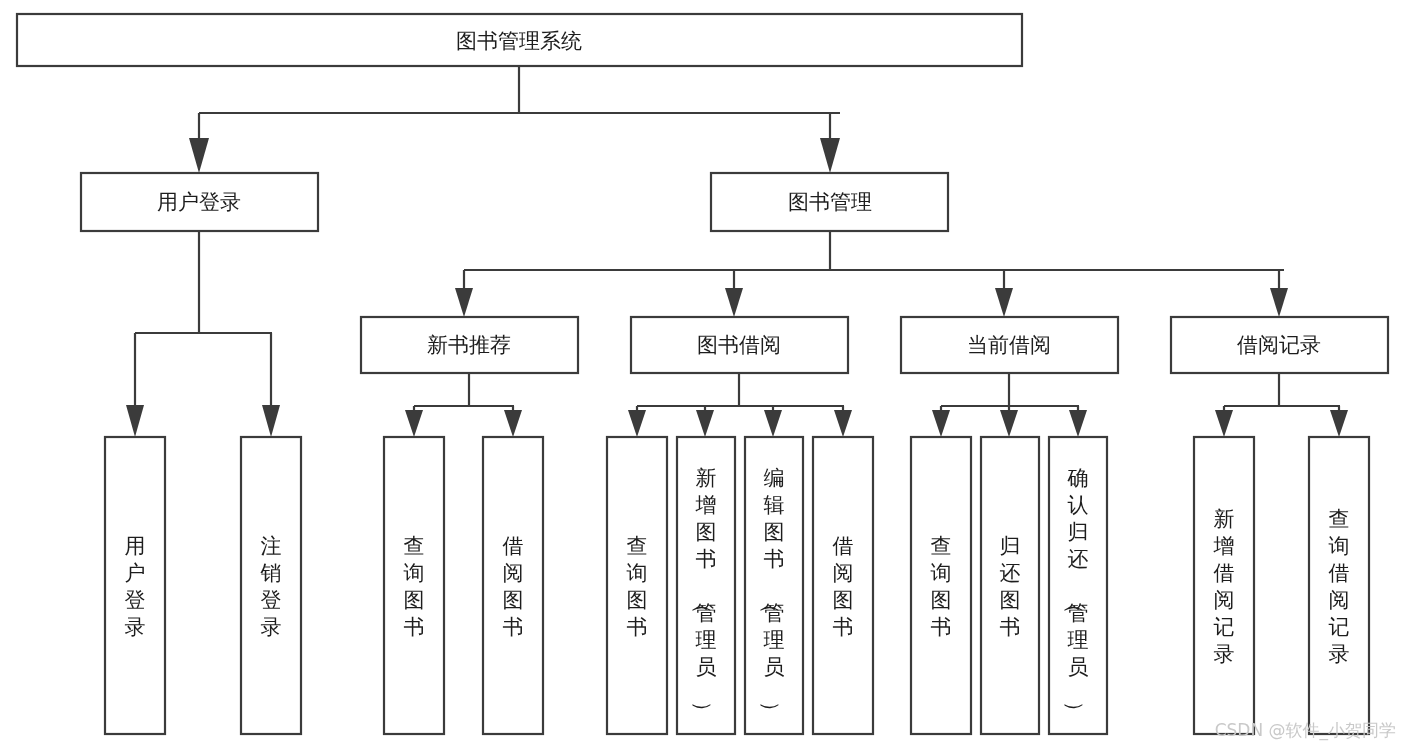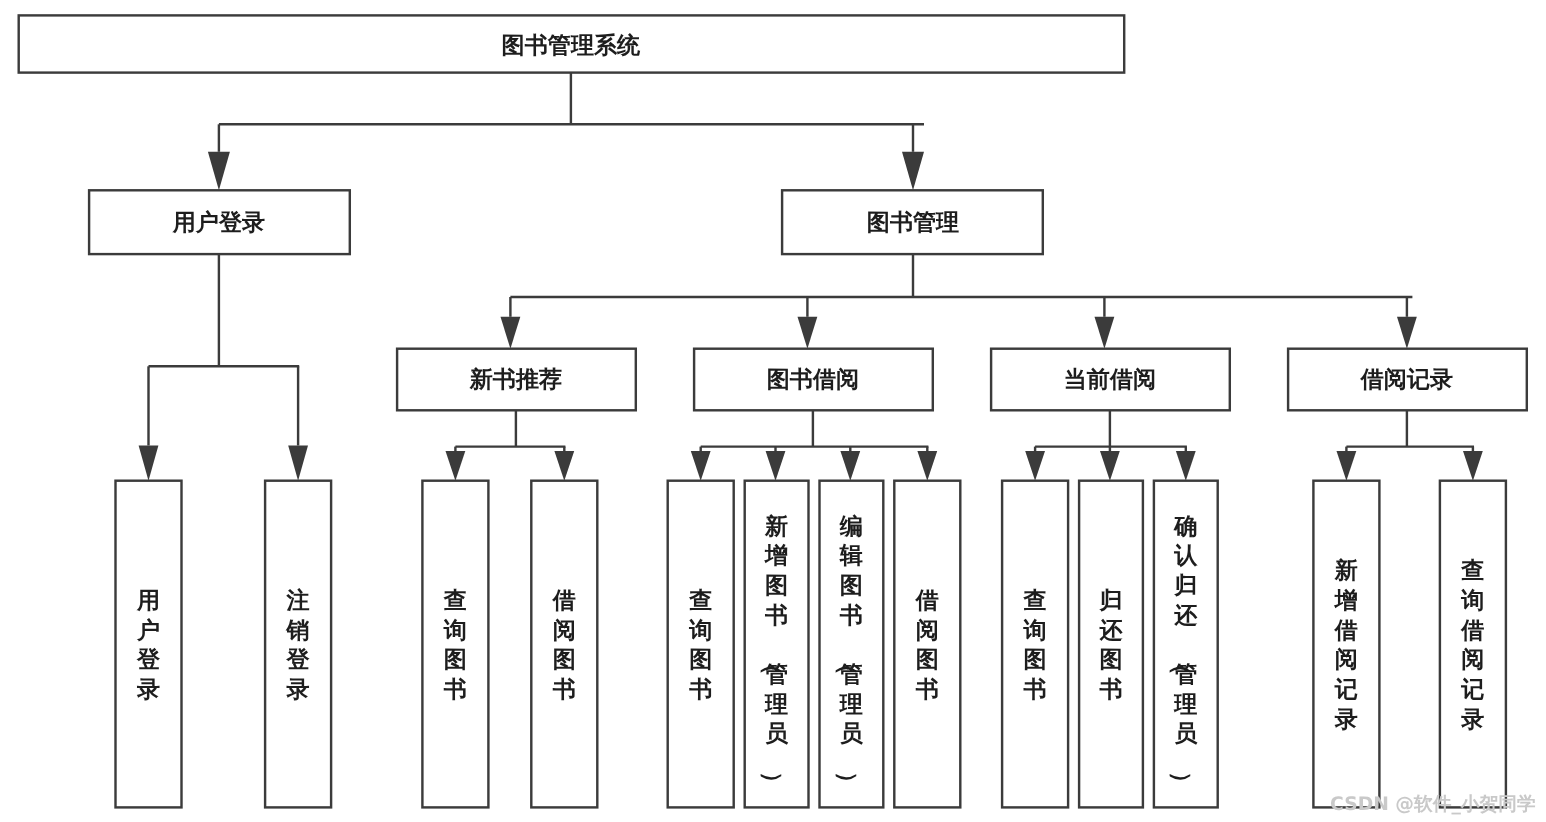--- a/index.html
+++ b/index.html
@@ -13,21 +13,20 @@
     font-family: "DejaVu Sans", "Liberation Sans", sans-serif;
     overflow: hidden;
     position: relative;
   }
   #diagram-root {
     position: absolute;
     left: 0;
     top: 0;
     width: 1259px;
     height: 747px;
-    font-weight: bold;
   }
   svg.flow {
     display: block;
     width: 1405px;
     height: 747px;
   }
   .node-box {
     fill: #ffffff;
     stroke: #3b3b3b;
     stroke-width: 2.2;

